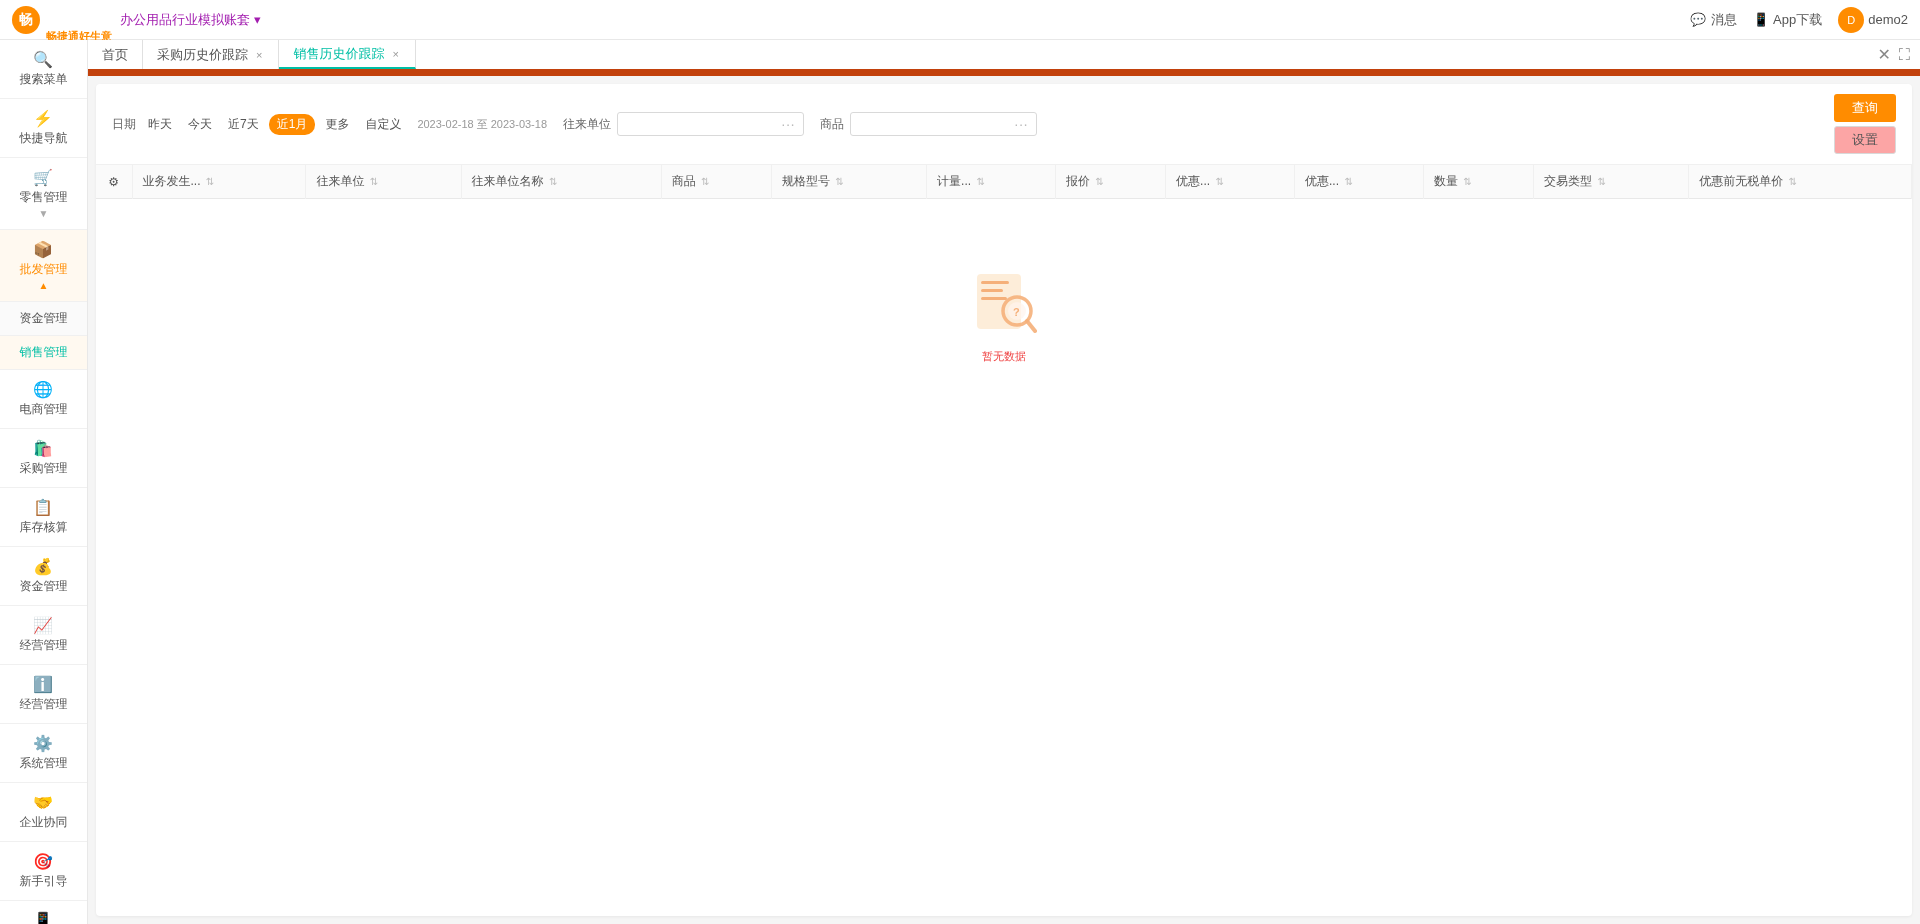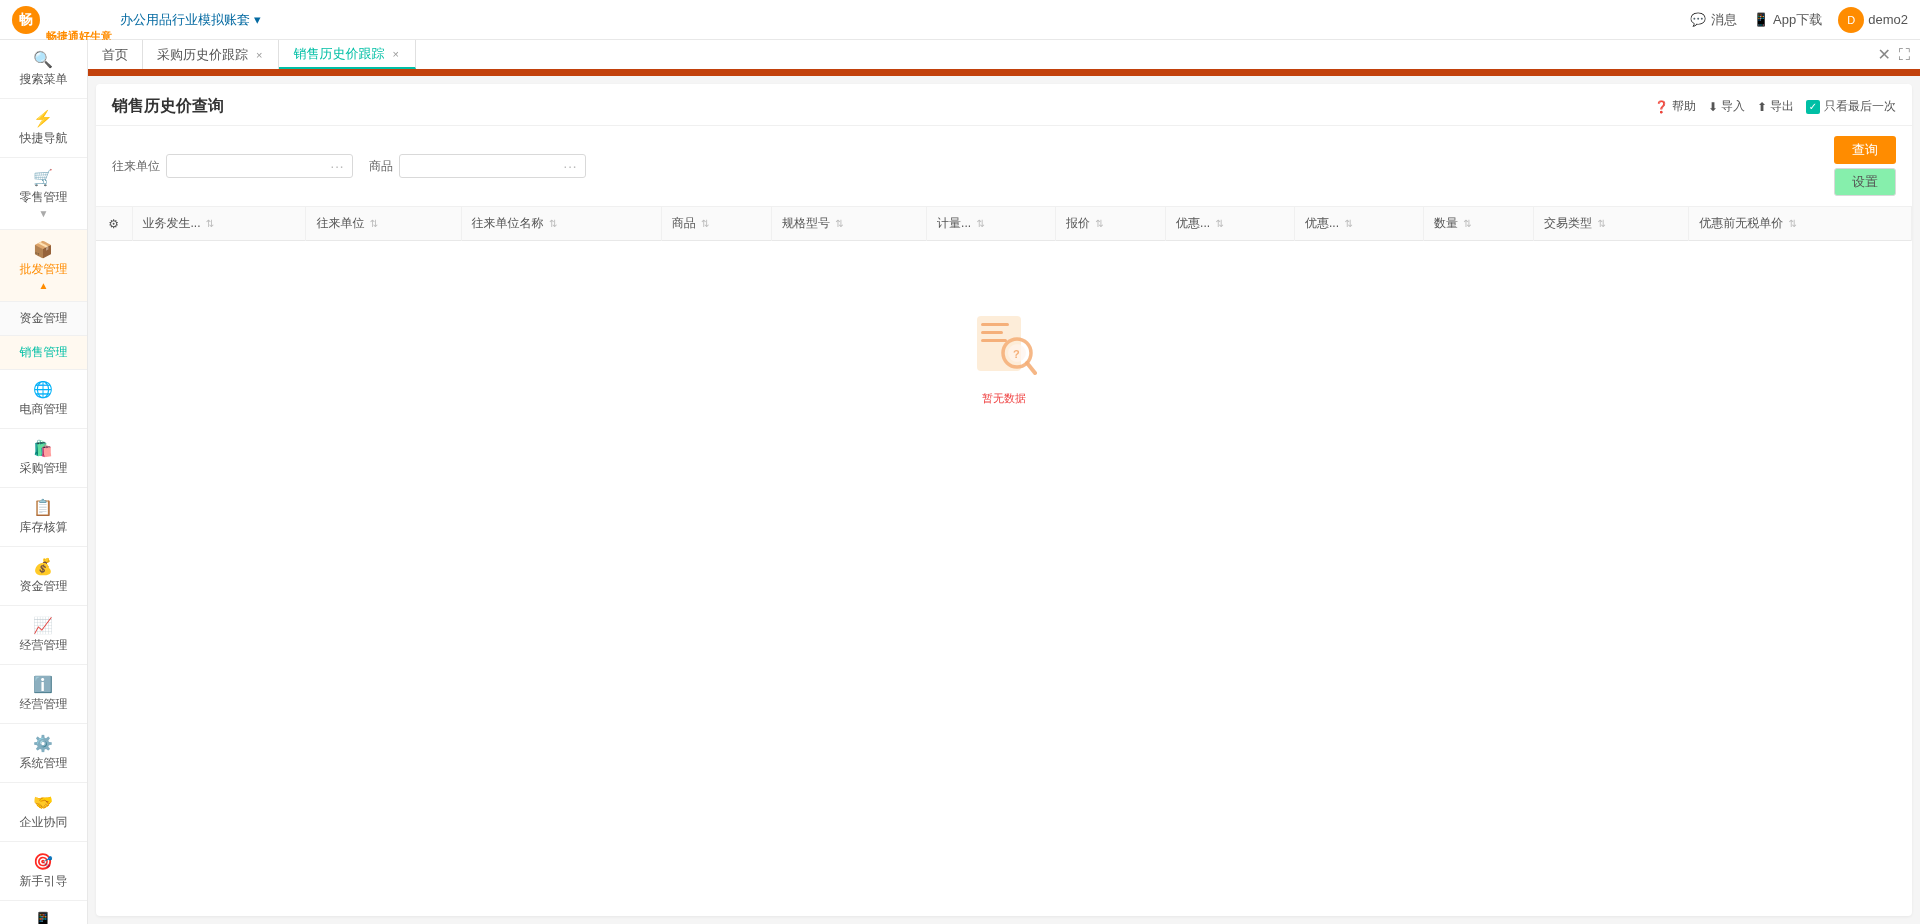--- a/index.html
+++ b/index.html
@@ -44,21 +44,21 @@
       line-height: 1.3;
       font-weight: bold;
       margin-top: 48px;
     }
     .top-bar-dropdown {
       display: flex;
       align-items: center;
       gap: 4px;
       cursor: pointer;
       font-size: 13px;
-      color: #0369a1;
+      color: #a21caf;
     }
     .top-bar-right {
       display: flex;
       align-items: center;
       gap: 16px;
       font-size: 13px;
       color: #555;
     }
     .top-bar-right-item {
       display: flex;
@@ -302,21 +302,21 @@
       background: #ff8c00;
       color: white;
       border: none;
       border-radius: 3px;
       padding: 5px 18px;
       font-size: 13px;
       cursor: pointer;
       white-space: nowrap;
     }
     .setting-btn {
-      background: #86efac;
+      background: #fca5a5;
       color: #555;
       border: 1px solid #d9d9d9;
       border-radius: 3px;
       padding: 4px 14px;
       font-size: 13px;
       cursor: pointer;
     }
     .filter-actions {
       display: flex;
       flex-direction: column;
@@ -506,43 +506,34 @@
         <span class="tab-close">×</span>
       </div>
       <div class="tab-bar-actions">
         <span class="tab-bar-action" title="关闭">✕</span>
         <span class="tab-bar-action" title="最大化">⛶</span>
       </div>
     </div>
 
     <div class="page-content">
 
-      <div class="page-header">
-        <div class="page-title">销售历史价查询</div>
-        <div class="page-header-actions">
-          <div class="page-header-action">
-            <span>❓</span>
-            <span>帮助</span>
+
+      <div class="filter-bar">
+        <div class="filter-group">
+          <span class="filter-label">日期</span>
+          <div class="date-options">
+            <span class="date-opt">昨天</span>
+            <span class="date-opt">今天</span>
+            <span class="date-opt">近7天</span>
+            <span class="date-opt active">近1月</span>
+            <span class="date-opt">更多</span>
+            <span class="date-opt">自定义</span>
           </div>
-          <div class="page-header-action">
-            <span>⬇</span>
-            <span>导入</span>
-          </div>
-          <div class="page-header-action">
-            <span>⬆</span>
-            <span>导出</span>
-          </div>
-          <label class="checkbox-label">
-            <div class="checkbox-teal">✓</div>
-            <span>只看最后一次</span>
-          </label>
+          <span class="date-range-text">2023-02-18 至 2023-03-18</span>
         </div>
-      </div>
-
-      <div class="filter-bar">
         <div class="filter-group">
           <span class="filter-label">往来单位</span>
           <div class="filter-input-wrap">
             <input type="text" placeholder="" style="">
             <span class="dots-btn">···</span>
           </div>
         </div>
         <div class="filter-group">
           <span class="filter-label">商品</span>
           <div class="filter-input-wrap">

